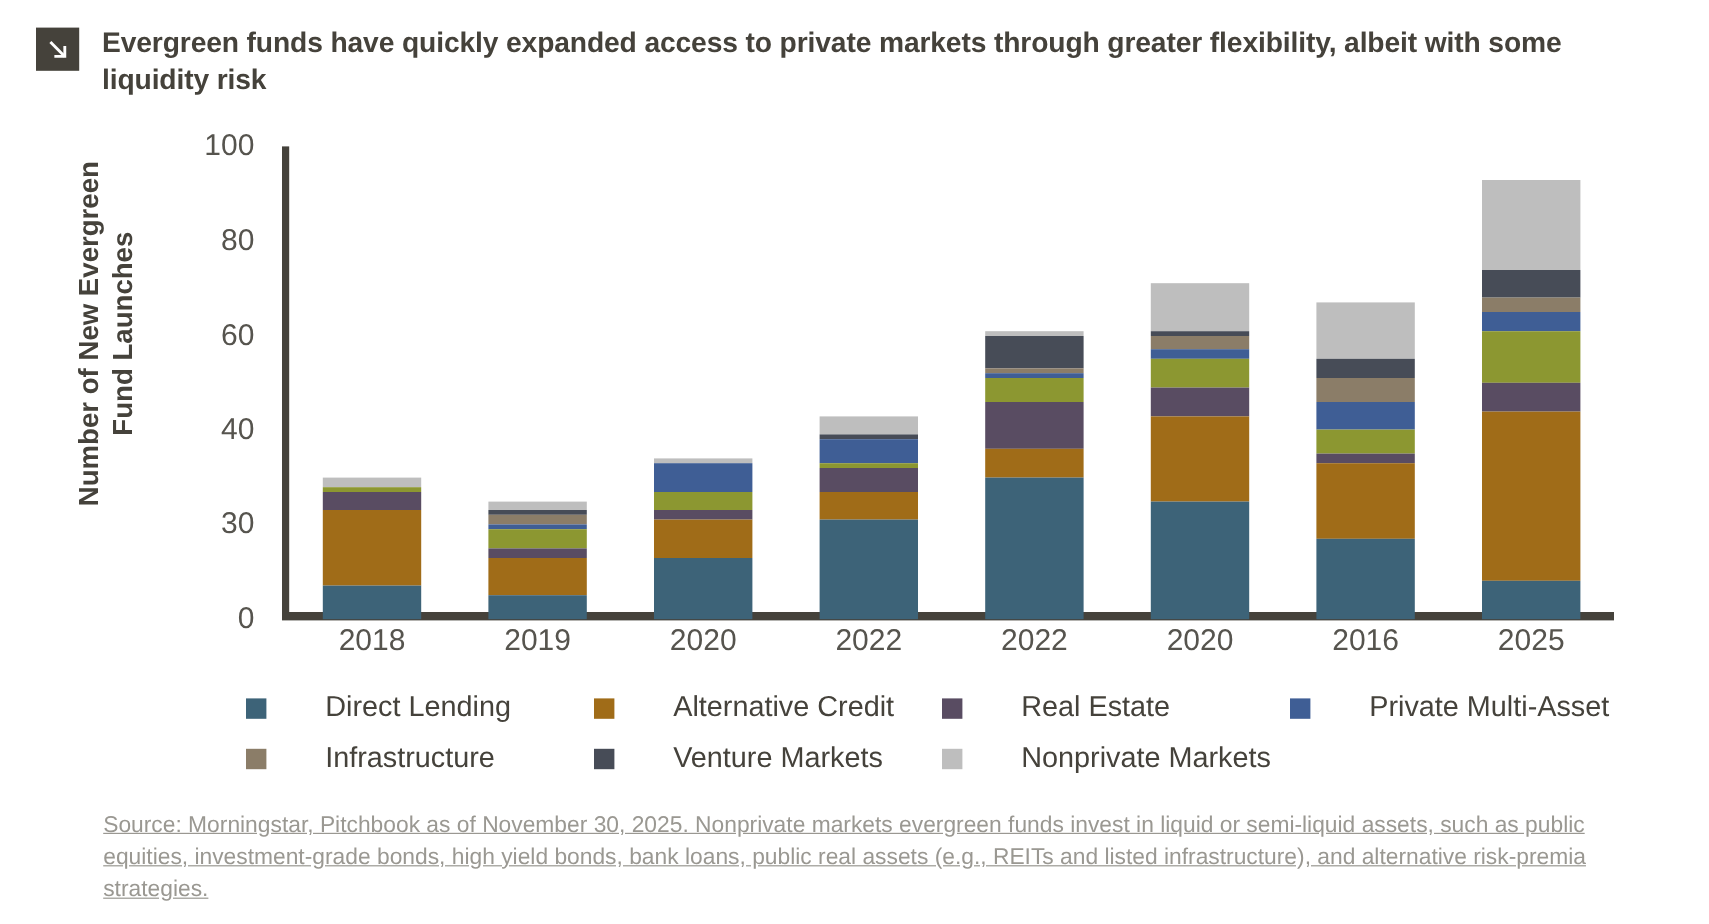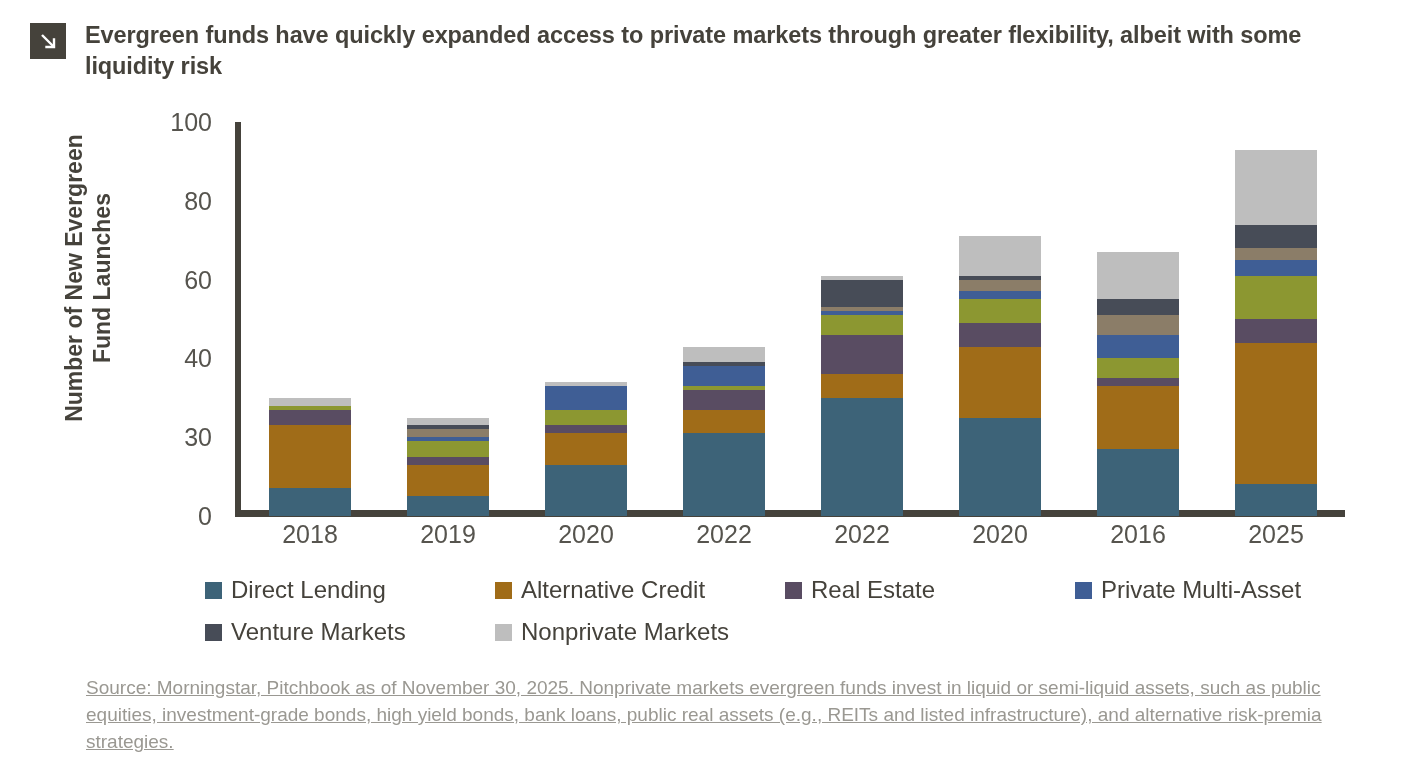--- a/index.html
+++ b/index.html
@@ -142,20 +142,21 @@
     width: 1160px;
     display: grid;
     grid-template-columns: repeat(4, 1fr);
     row-gap: 14px;
   }
   .legend-item {
     display: flex;
     align-items: center;
     font-size: 24px;
     color: #45423b;
+    gap: 40px;
   }
   .legend-swatch {
     width: 17px;
     height: 17px;
     flex: 0 0 17px;
     margin-right: 9px;
   }
 
   
   .source {
@@ -309,20 +310,24 @@
     </div>
     <div class="legend-item">
       <span class="legend-swatch" style="background: rgb(89, 76, 98);"></span>
       <span>Real Estate</span>
     </div>
     <div class="legend-item">
       <span class="legend-swatch" style="background: rgb(63, 94, 149);"></span>
       <span>Private Multi-Asset</span>
     </div>
     <div class="legend-item">
+      <span class="legend-swatch" style="background: rgb(139, 125, 104);"></span>
+      <span>Infrastructure</span>
+    </div>
+    <div class="legend-item">
       <span class="legend-swatch" style="background: rgb(71, 76, 87);"></span>
       <span>Venture Markets</span>
     </div>
     <div class="legend-item">
       <span class="legend-swatch" style="background: rgb(190, 190, 190);"></span>
       <span>Nonprivate Markets</span>
     </div>
   </div>
 
 <div class="source">Source: Morningstar, Pitchbook as of November 30, 2025. Nonprivate markets evergreen funds invest in liquid or semi-liquid assets, such as public equities, investment-grade bonds, high yield bonds, bank loans, public real assets (e.g., REITs and listed infrastructure), and alternative risk-premia strategies.</div>

